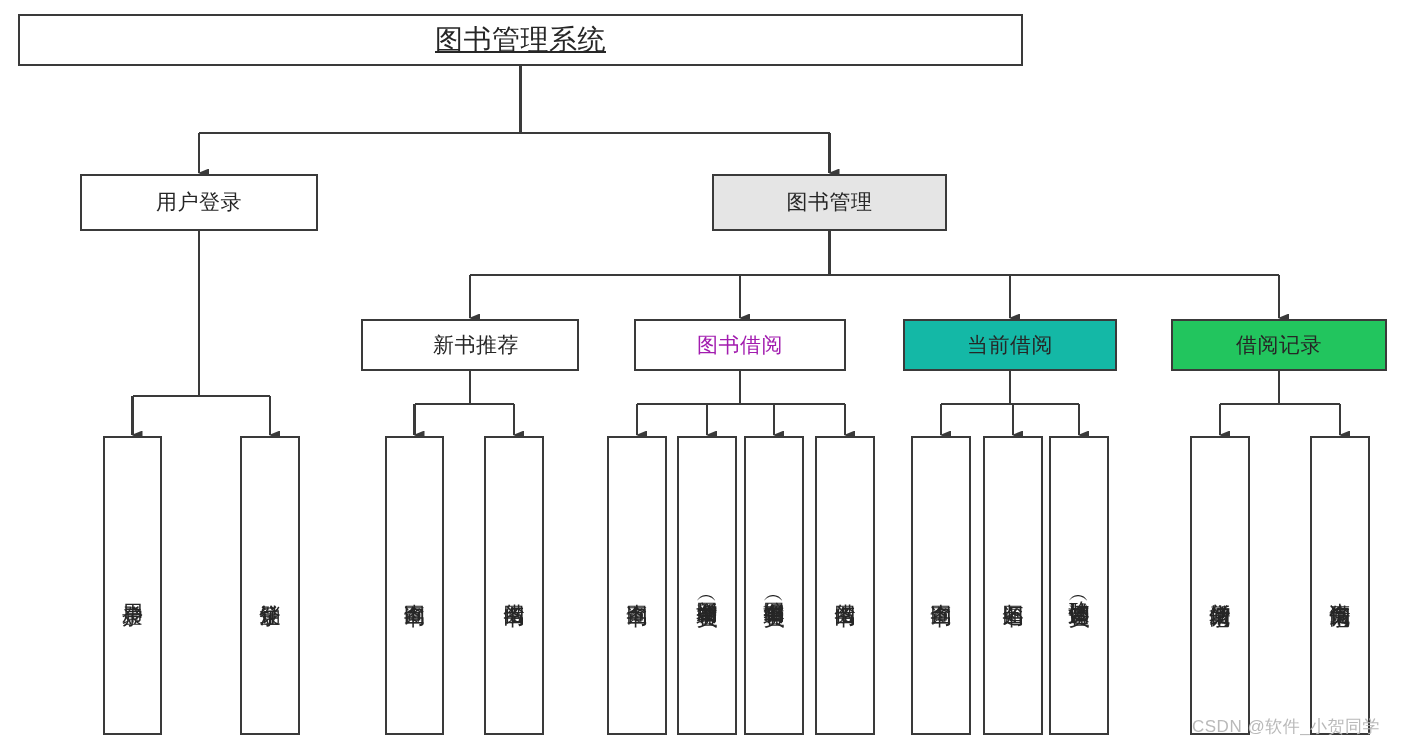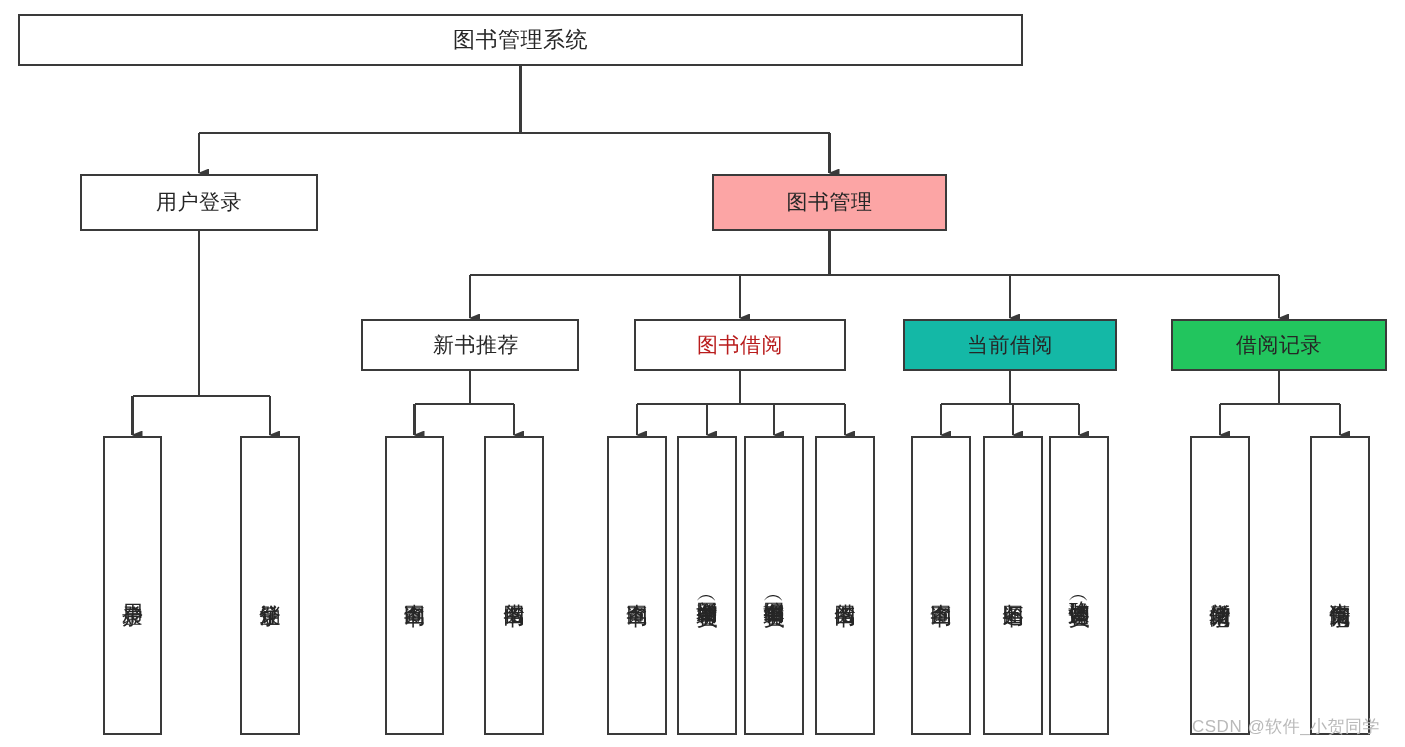--- a/index.html
+++ b/index.html
@@ -51,21 +51,21 @@
     padding-top: 6px;
   }
   .node.vertical .label {
     writing-mode: vertical-rl;
     text-orientation: upright;
     font-size: 21px;
     line-height: 1.05;
     letter-spacing: 1px;
     height: 100%;
   }
-  .node.root .label { font-size: 22px; }
+  .node.root .label { font-size: 28px; text-decoration: underline; }
   .watermark {
     position: absolute;
     color: #b9b9b9;
     font-size: 17px;
     white-space: nowrap;
     font-family: Liberation Sans, sans-serif;
     letter-spacing: 0.5px;
   }
 </style>
 </head>
@@ -130,27 +130,27 @@
       </g>
   </svg>
 
   <div id="nodes-layer">
       <div class="node horizontal root" style="left: 18px; top: 14px; width: 1005px; height: 52px; border-color: rgb(58, 58, 58); background: rgb(255, 255, 255); color: rgb(38, 38, 38);">
         <span class="label">图书管理系统</span>
       </div>
       <div class="node horizontal" style="left: 80px; top: 174px; width: 238px; height: 57px; border-color: rgb(58, 58, 58); background: rgb(255, 255, 255); color: rgb(38, 38, 38);">
         <span class="label">用户登录</span>
       </div>
-      <div class="node horizontal" style="left: 712px; top: 174px; width: 235px; height: 57px; border-color: rgb(58, 58, 58); background: #fca5a5; color: rgb(38, 38, 38);">
+      <div class="node horizontal" style="left: 712px; top: 174px; width: 235px; height: 57px; border-color: rgb(58, 58, 58); background: #e5e5e5; color: rgb(38, 38, 38);">
         <span class="label">图书管理</span>
       </div>
       <div class="node horizontal" style="left: 361px; top: 319px; width: 218px; height: 52px; border-color: rgb(58, 58, 58); background: rgb(255, 255, 255); color: rgb(38, 38, 38); padding-left: 12px;">
         <span class="label">新书推荐</span>
       </div>
-      <div class="node horizontal" style="left: 634px; top: 319px; width: 212px; height: 52px; border-color: rgb(58, 58, 58); background: rgb(255, 255, 255); color: #b91c1c;">
+      <div class="node horizontal" style="left: 634px; top: 319px; width: 212px; height: 52px; border-color: rgb(58, 58, 58); background: rgb(255, 255, 255); color: #a21caf;">
         <span class="label">图书借阅</span>
       </div>
       <div class="node horizontal" style="left: 903px; top: 319px; width: 214px; height: 52px; border-color: rgb(58, 58, 58); background: #14b8a6; color: rgb(38, 38, 38);">
         <span class="label">当前借阅</span>
       </div>
       <div class="node horizontal" style="left: 1171px; top: 319px; width: 216px; height: 52px; border-color: rgb(58, 58, 58); background: #22c55e; color: rgb(38, 38, 38);">
         <span class="label">借阅记录</span>
       </div>
       <div class="node vertical" style="left: 103px; top: 436px; width: 59px; height: 299px; border-color: rgb(58, 58, 58); background: rgb(255, 255, 255); color: rgb(38, 38, 38);">
         <span class="label">用户登录</span>

